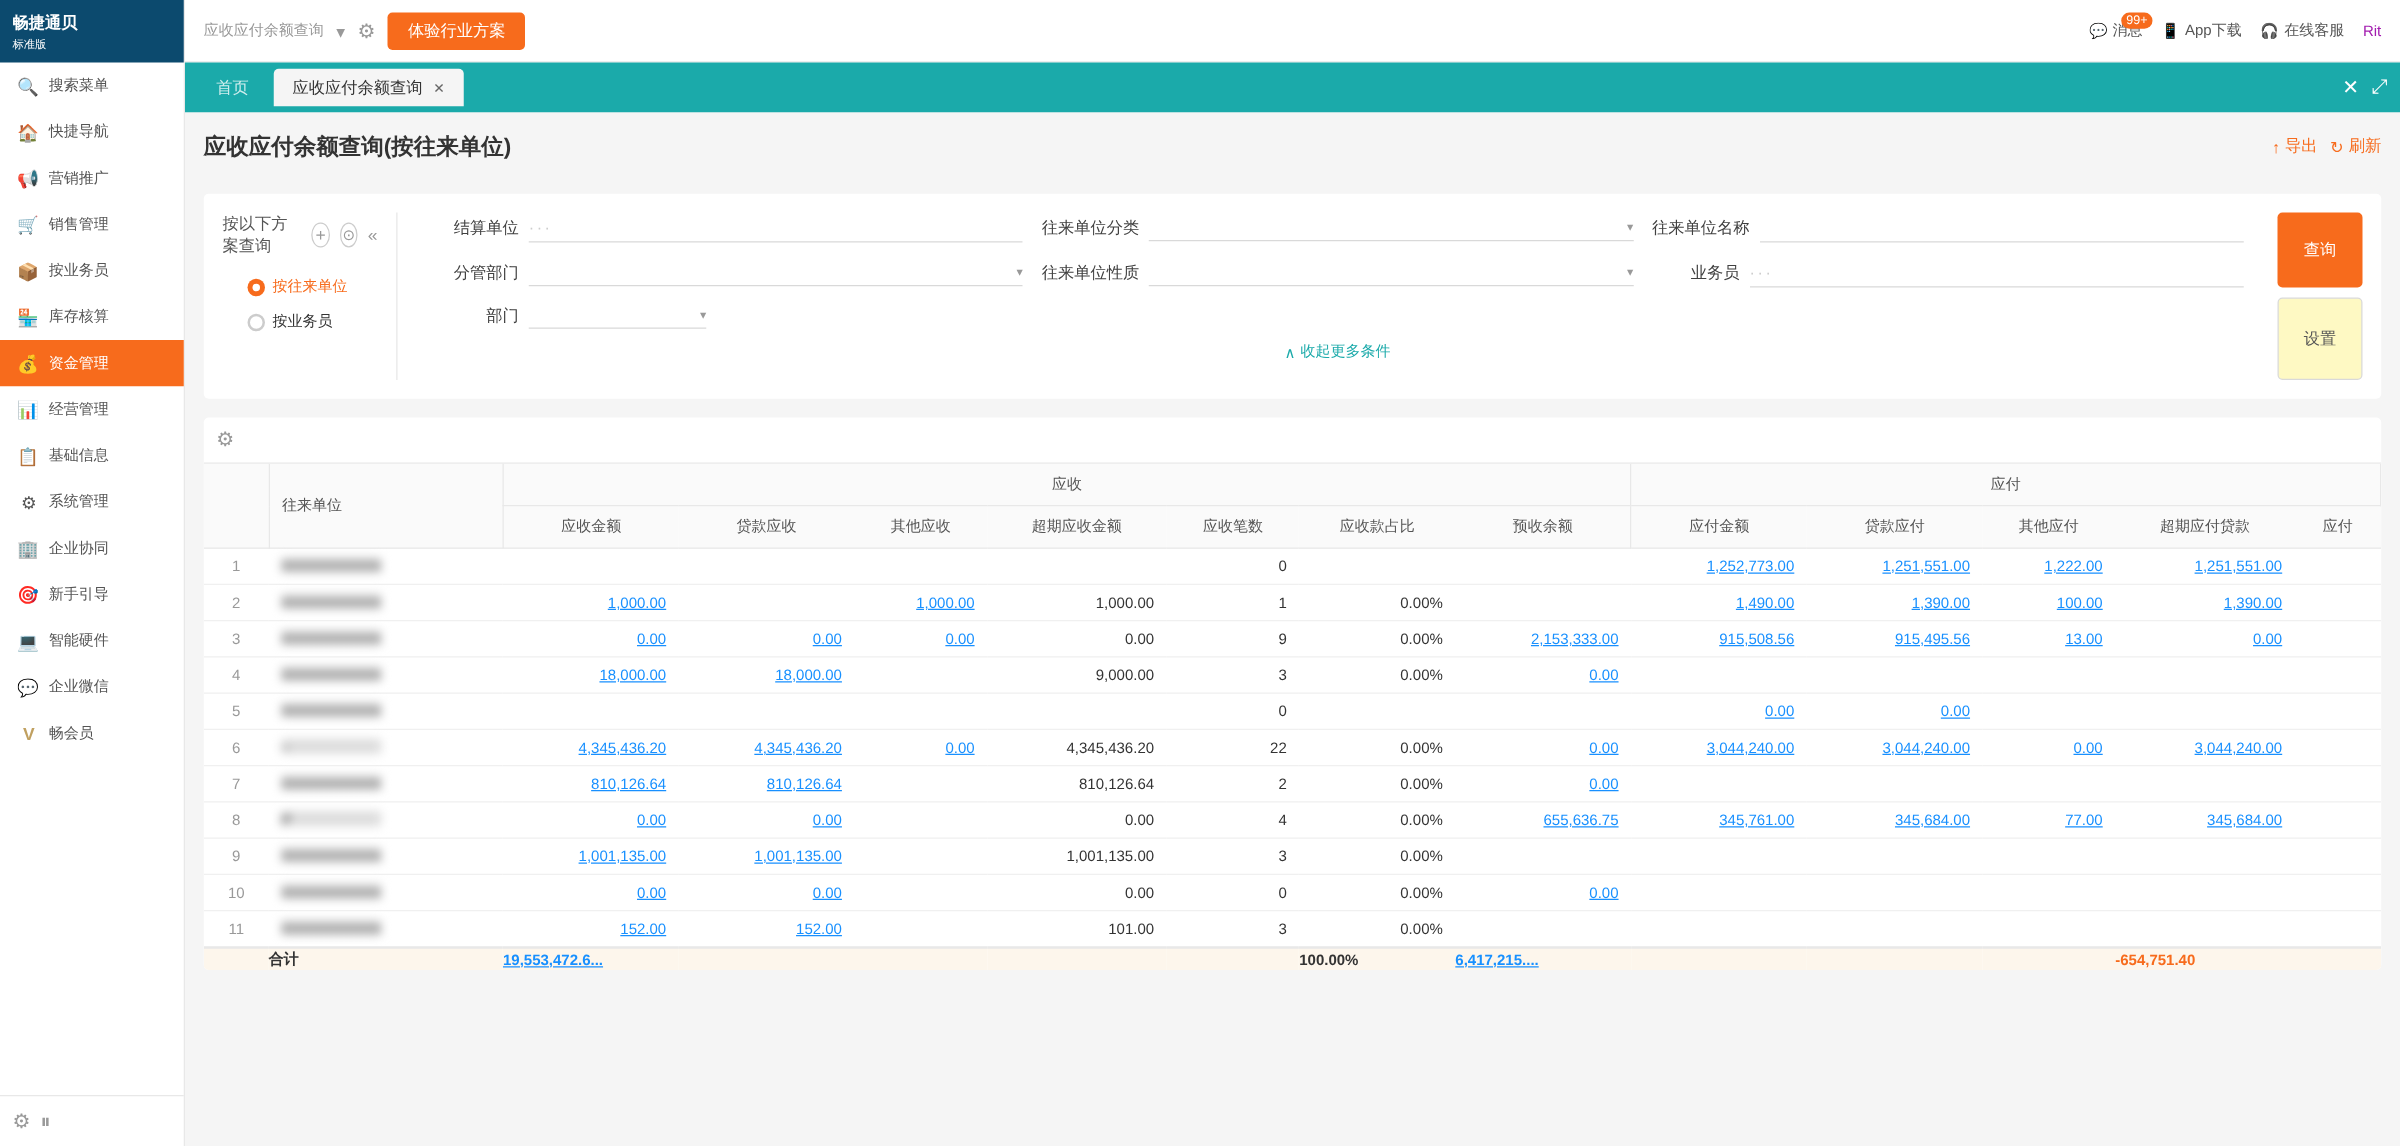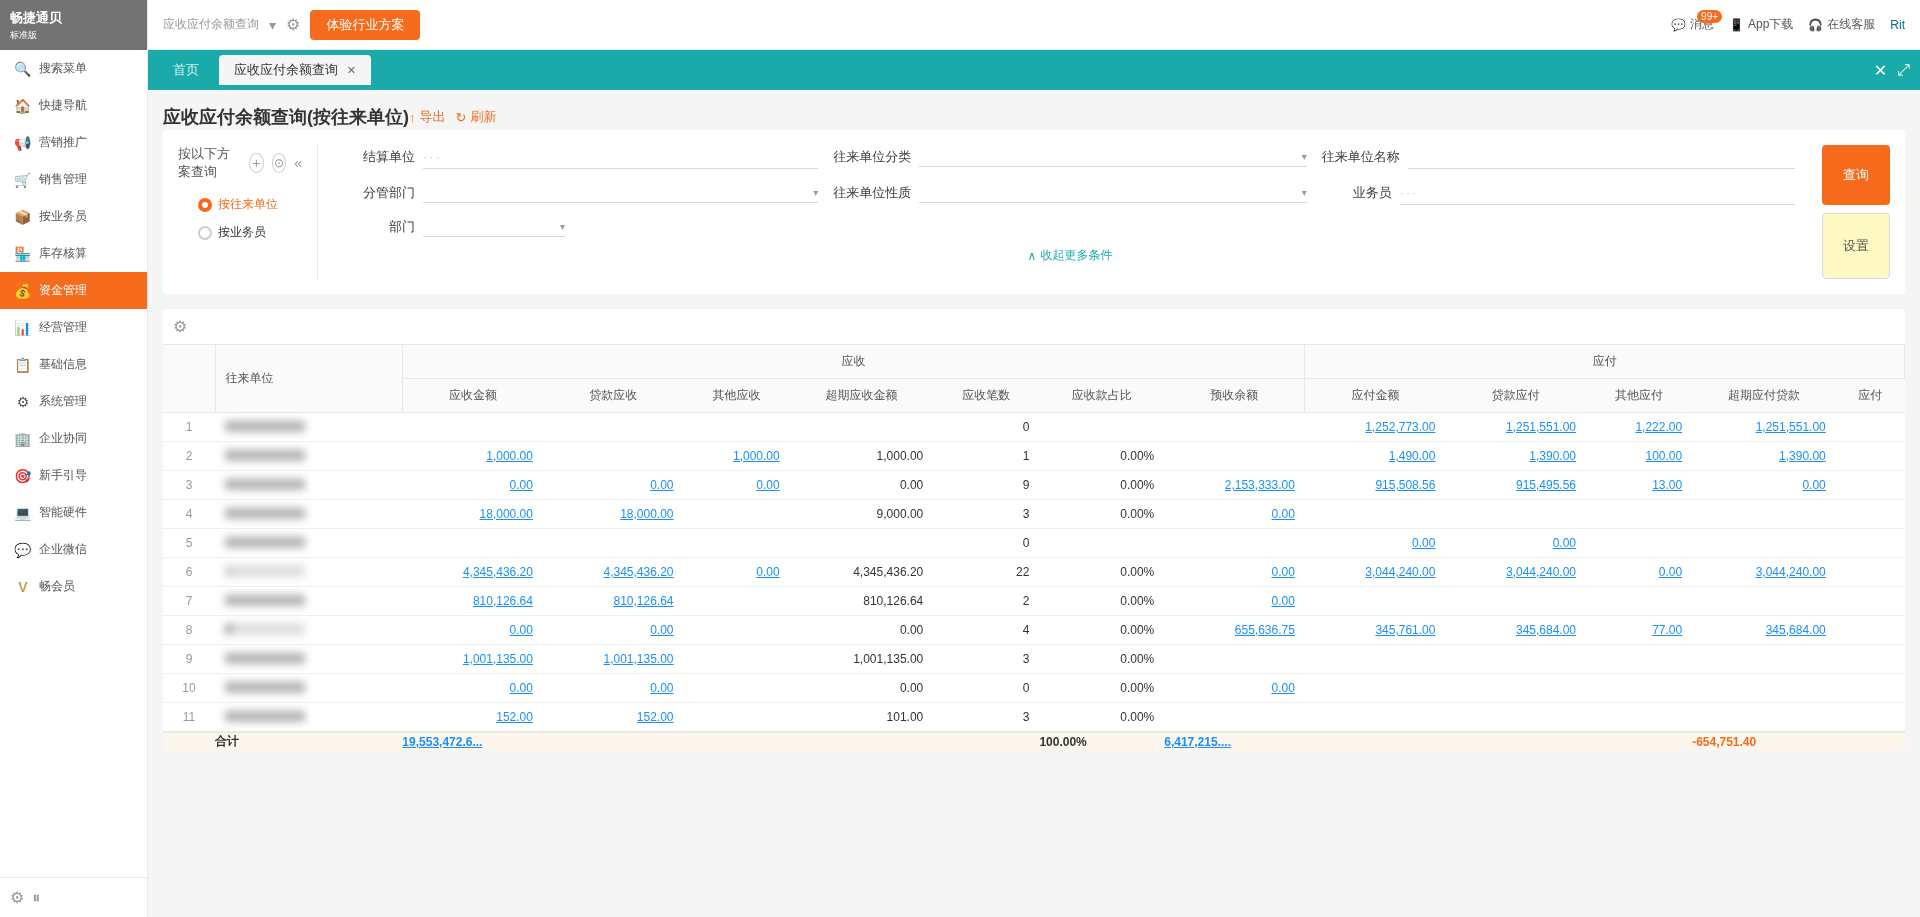--- a/index.html
+++ b/index.html
@@ -1,20 +1,20 @@
 <!DOCTYPE html>
 <html><head>
   <meta charset="utf-8">
   <style>
     * { box-sizing: border-box; margin: 0; padding: 0; }
     body { font-family: 'Microsoft YaHei', Arial, sans-serif; font-size: 12px; background: #f0f2f5; color: #333; display: flex; height: 917px; overflow: hidden; }
 
     
     .sidebar { width: 148px; background: #fff; display: flex; flex-direction: column; border-right: 1px solid #e8e8e8; flex-shrink: 0; }
-    .sidebar-logo { background: #737373; height: 50px; display: flex; align-items: center; padding: 0 10px; }
+    .sidebar-logo { background: #0c4a6e; height: 50px; display: flex; align-items: center; padding: 0 10px; }
     .sidebar-logo-text { color: white; font-size: 13px; font-weight: bold; }
     .sidebar-logo-badge { color: white; font-size: 9px; margin-top: 2px; }
     .sidebar-item { display: flex; align-items: center; padding: 10px 15px; cursor: pointer; color: #555; gap: 8px; }
     .sidebar-item.active { background: #f76b1c; color: white; }
     .sidebar-item .icon { width: 16px; height: 16px; display: flex; align-items: center; justify-content: center; font-size: 14px; }
     .sidebar-bottom { margin-top: auto; border-top: 1px solid #e8e8e8; display: flex; align-items: center; padding: 10px; gap: 8px; }
     .sidebar-bottom-icon { color: #999; cursor: pointer; font-size: 16px; }
 
     
     .main { flex: 1; display: flex; flex-direction: column; overflow: hidden; }
@@ -22,34 +22,34 @@
     
     .topbar { height: 50px; background: #fff; border-bottom: 1px solid #e8e8e8; display: flex; align-items: center; padding: 0 15px; gap: 10px; }
     .topbar-left { display: flex; align-items: center; gap: 10px; flex: 1; }
     .breadcrumb-text { color: #999; font-size: 12px; }
     .topbar-nav-btn { background: none; border: none; cursor: pointer; color: #999; font-size: 14px; }
     .topbar-gear { color: #999; cursor: pointer; font-size: 16px; }
     .topbar-solution-btn { background: #f76b1c; color: white; border: none; padding: 6px 16px; border-radius: 4px; cursor: pointer; font-size: 13px; }
     .topbar-right { display: flex; align-items: center; gap: 15px; }
     .topbar-notice { display: flex; align-items: center; gap: 4px; cursor: pointer; color: #555; position: relative; }
     .badge { background: #f76b1c; color: white; font-size: 10px; padding: 1px 4px; border-radius: 8px; position: absolute; top: -6px; right: -8px; }
-    .topbar-user { color: #0369a1; font-size: 12px; }
+    .topbar-user { color: #a21caf; font-size: 12px; }
 
     
     .tabbar { height: 40px; background: #1baaaa; display: flex; align-items: center; padding: 0 10px; gap: 5px; }
     .tab { padding: 6px 15px; color: rgba(255,255,255,0.8); cursor: pointer; border-radius: 4px 4px 0 0; font-size: 13px; }
     .tab.active { background: #f5f5f5; color: #333; }
     .tab-close { margin-left: 5px; font-size: 11px; color: #666; }
     .tab-icons { margin-left: auto; display: flex; gap: 10px; color: white; cursor: pointer; font-size: 16px; }
 
     
     .content { flex: 1; background: #f5f5f5; overflow: auto; padding: 15px; }
 
     
-    .page-header { display: flex; align-items: center; justify-content: flex-start; margin-bottom: 1px; }
+    .page-header { display: flex; align-items: center; justify-content: space-between; margin-bottom: 26px; }
     .page-title { font-size: 18px; font-weight: bold; color: #333; }
     .page-actions { display: flex; gap: 10px; }
     .action-btn { background: none; border: none; cursor: pointer; color: #f76b1c; font-size: 13px; display: flex; align-items: center; gap: 4px; }
 
     
     .filter-area { background: white; padding: 15px; border-radius: 4px; margin-bottom: 15px; }
     .filter-header { display: flex; align-items: center; gap: 8px; margin-bottom: 12px; }
     .filter-header-text { font-size: 13px; color: #555; }
     .filter-add-btn { width: 20px; height: 20px; border: 1px solid #ccc; border-radius: 50%; display: flex; align-items: center; justify-content: center; cursor: pointer; color: #999; font-size: 14px; }
     .filter-schema-btn { width: 20px; height: 20px; border: 1px solid #ccc; border-radius: 50%; display: flex; align-items: center; justify-content: center; cursor: pointer; color: #999; font-size: 12px; }

